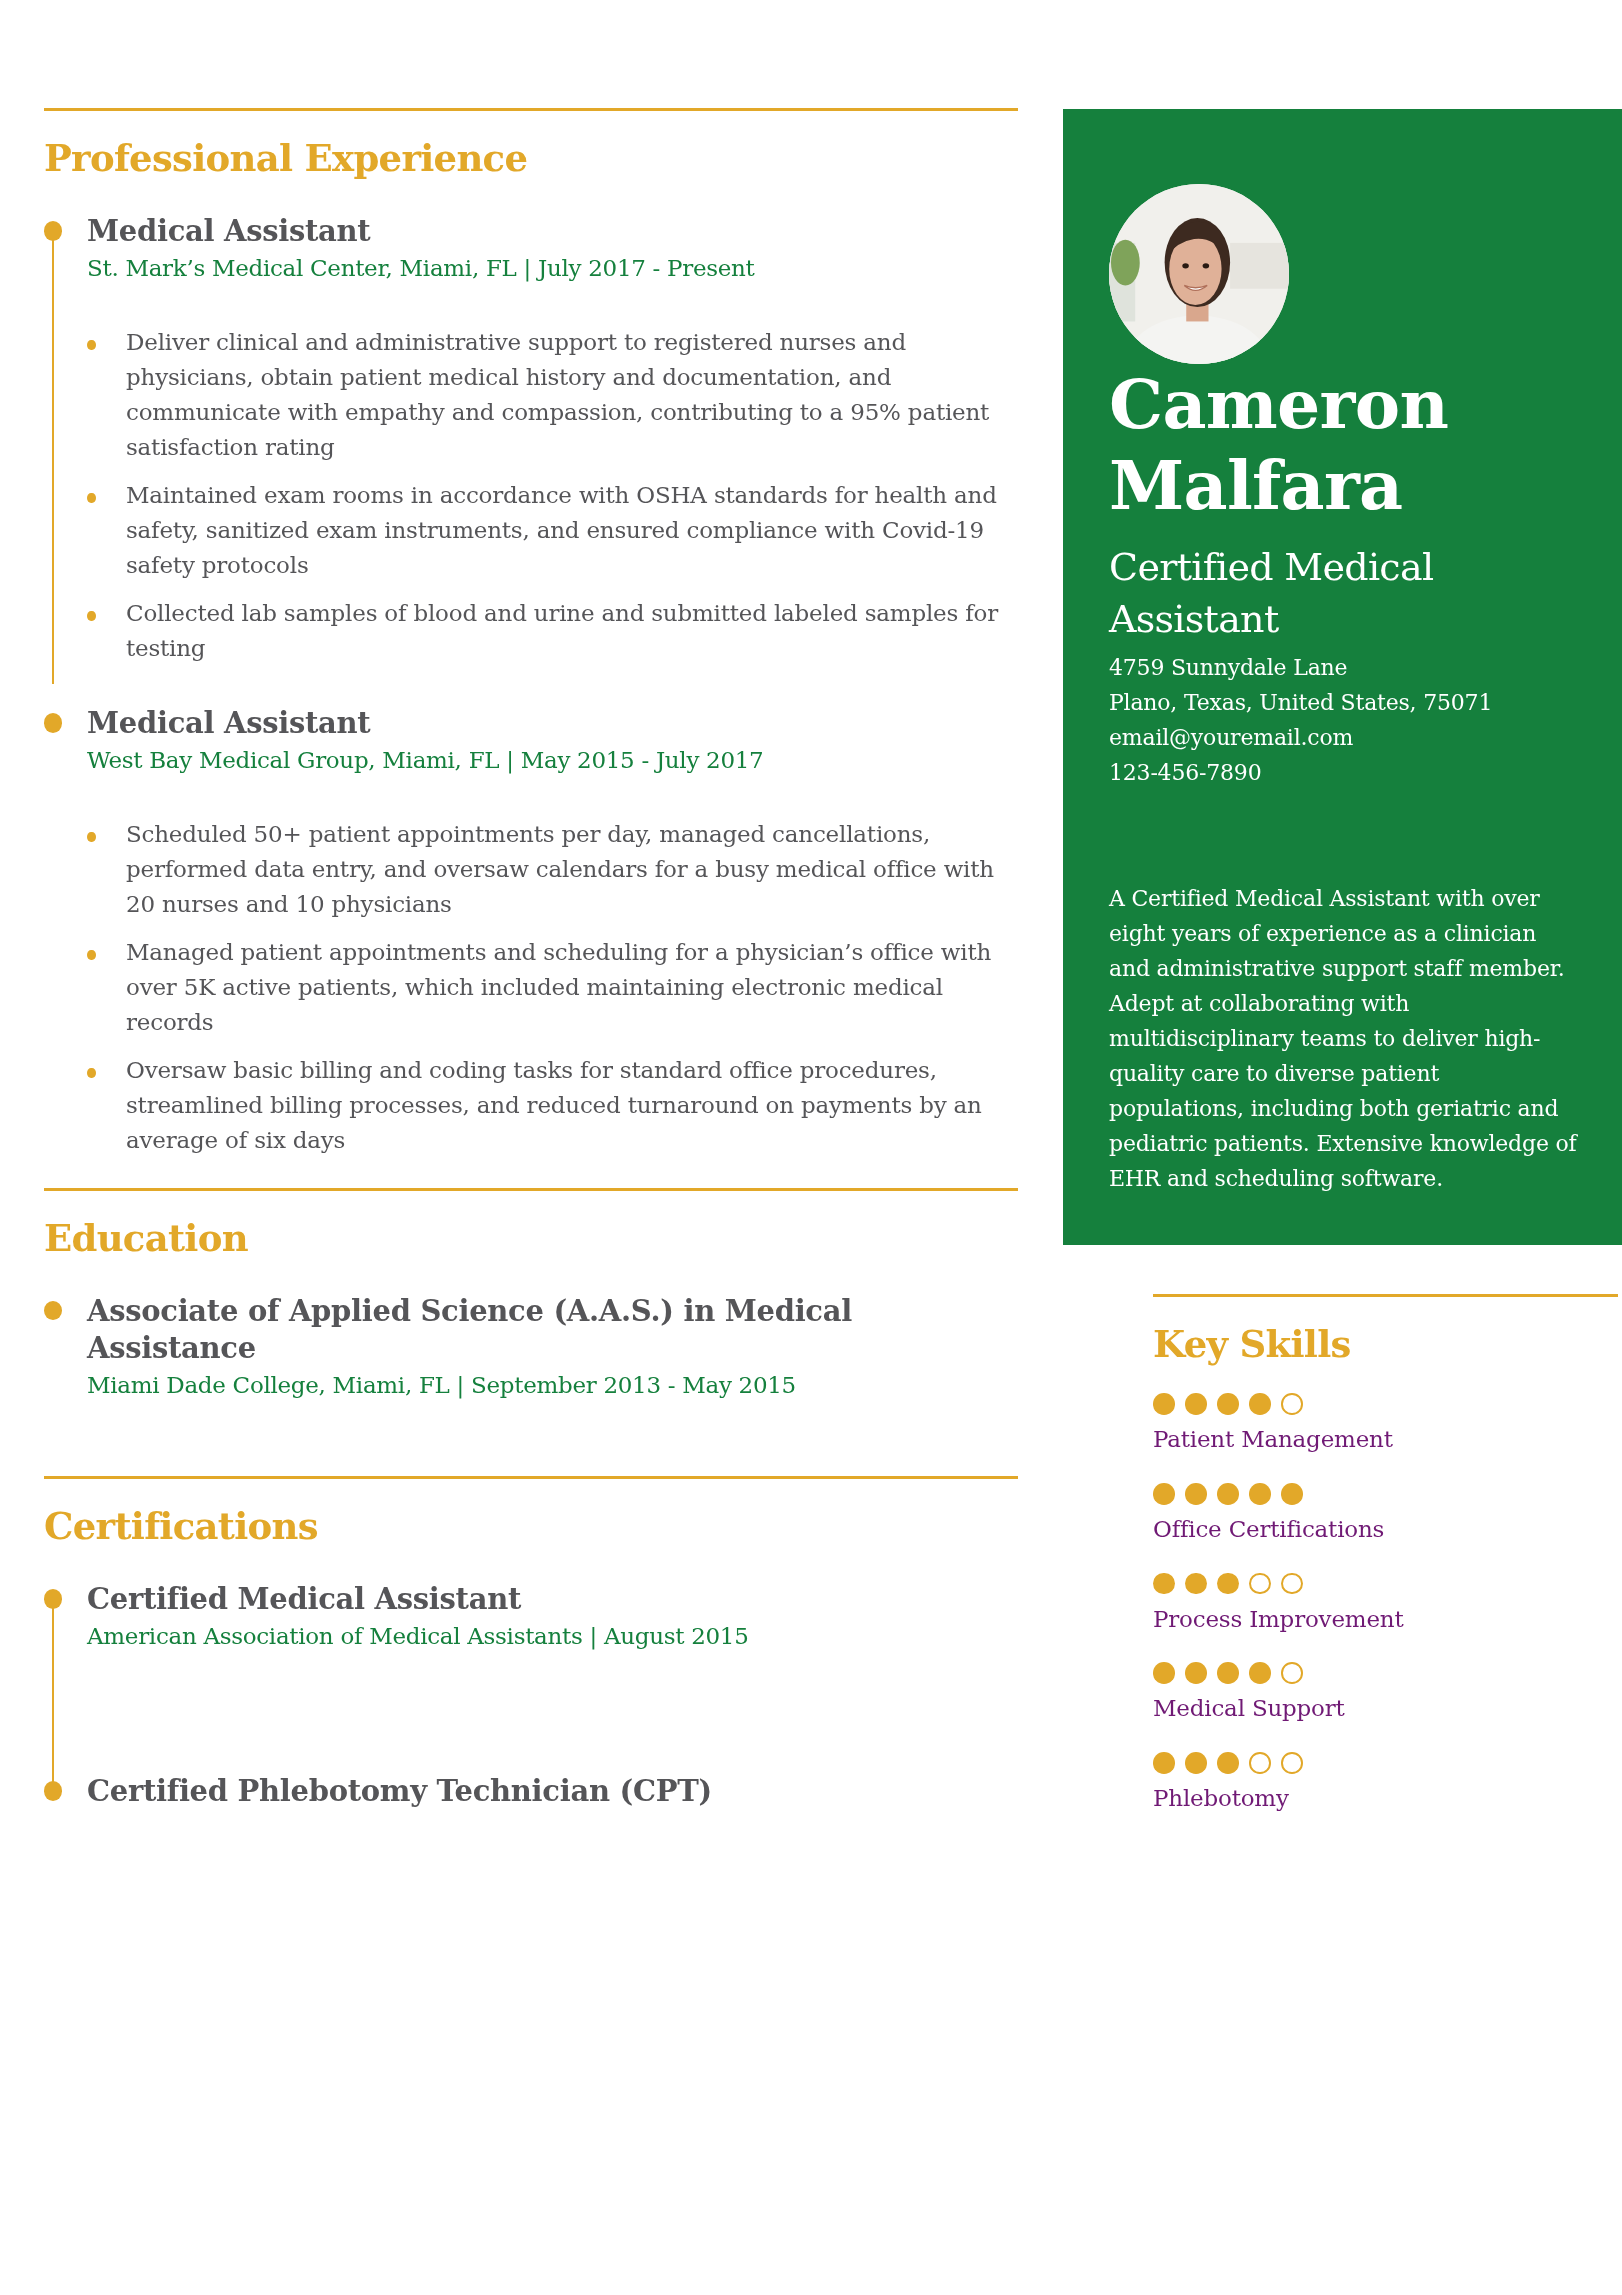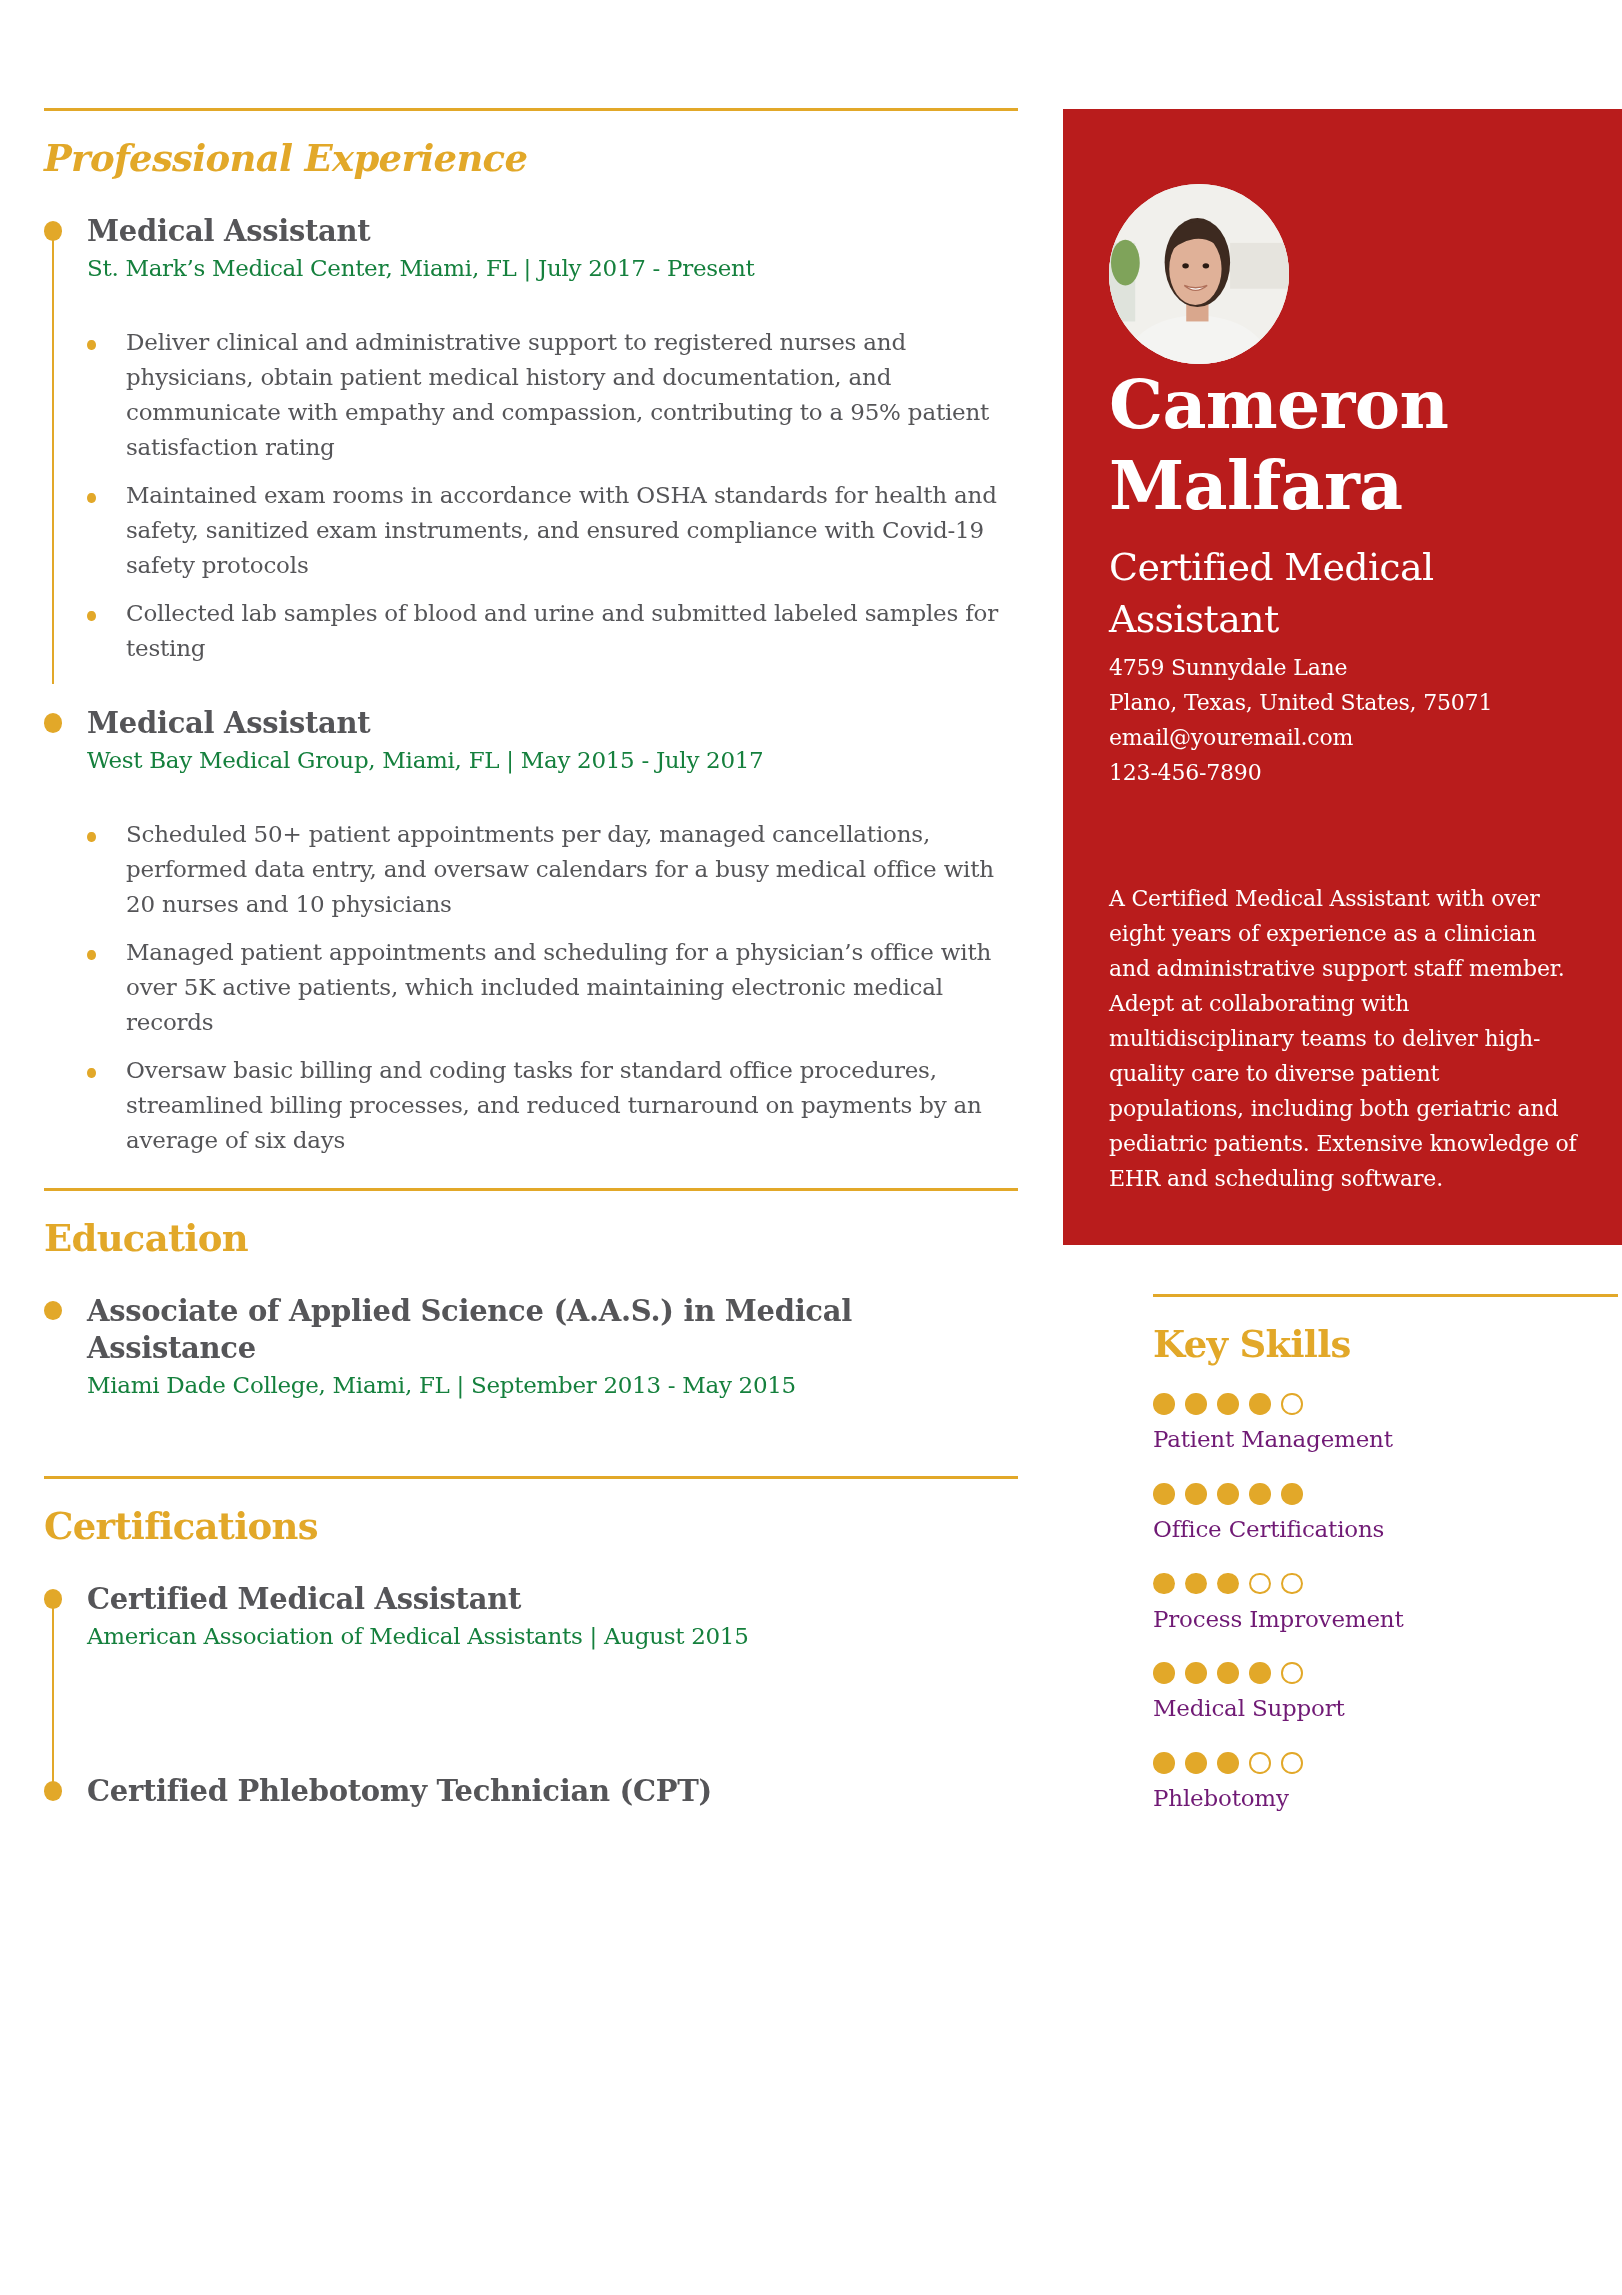--- a/index.html
+++ b/index.html
@@ -4,38 +4,38 @@
   <style>
     * { box-sizing: border-box; margin: 0; padding: 0; }
     html, body { width: 1622px; height: 2295px; background: #ffffff; overflow: hidden; }
     body { position: relative; font-family: "DejaVu Serif", "Liberation Serif", serif; color: #555558; }
 
     .left { position: absolute; left: 44px; top: 108px; width: 974px; }
     .rule { height: 3.3px; background: #E2A829; width: 100%; }
     .section-title { font-family: "DejaVu Serif", serif; font-weight: bold; color: #E2A829; font-size: 37px; letter-spacing: -0.7px; }
 
     
-    .sec-exp .section-title { margin-top: 25px; font-style: italic; }
+    .sec-exp .section-title { margin-top: 25px; }
     .timeline { position: relative; margin-top: 33px; }
     .entry { position: relative; padding-left: 43px; }
     .entry .dot { position: absolute; left: 0; top: 7.9px; width: 18.3px; height: 19.6px; border-radius: 50%; background: #E2A829; }
     .entry .vline { position: absolute; left: 7.9px; top: 26px; width: 2.6px; background: #E2A829; }
     .entry-title { font-weight: bold; font-size: 29px; color: #555558; letter-spacing: -0.3px; line-height: 37px; }
     .entry-sub { font-size: 23px; color: #15803d; line-height: 37px; letter-spacing: -0.3px; }
     .bullets { list-style: none; margin-top: 38px; }
     .bullets li { position: relative; padding-left: 39px; font-size: 23px; line-height: 35px; color: #555558; margin-bottom: 13px; letter-spacing: -0.2px; }
     .bullets li .bdot { position: absolute; left: 0; top: 14.4px; width: 8.5px; height: 10.5px; border-radius: 50%; background: #E2A829; }
 
     .sec-edu { margin-top: 29.4px; }
     .sec-edu .section-title { margin-top: 25px; }
     .sec-cert { margin-top: 72px; }
     .sec-cert .section-title { margin-top: 25px; }
 
     
-    .panel { position: absolute; left: 1063px; top: 109px; width: 559px; height: 1136px; background: #b91c1c; color: #ffffff; }
+    .panel { position: absolute; left: 1063px; top: 109px; width: 559px; height: 1136px; background: #15803d; color: #ffffff; }
     .photo { position: absolute; left: 46px; top: 75px; width: 180px; height: 180px; border-radius: 50%; overflow: hidden; background: #efefec; }
     .name { position: absolute; left: 46px; top: 255px; font-family: "DejaVu Serif", serif; font-weight: bold; font-size: 68px; line-height: 81px; color: #ffffff; letter-spacing: -0.7px; }
     .role { position: absolute; left: 46px; top: 432px; font-size: 38px; line-height: 52px; color: #ffffff; width: 419px; letter-spacing: -0.7px; }
     .contact { position: absolute; left: 46px; top: 541px; font-size: 22px; line-height: 35px; color: #ffffff; letter-spacing: -0.2px; }
     .summary { position: absolute; left: 46px; top: 772px; width: 471px; font-size: 22px; line-height: 35px; color: #ffffff; letter-spacing: -0.2px; }
 
     
     .skills { position: absolute; left: 1109px; top: 1294px; width: 465px; margin-left: 44px; }
     .skills .section-title { margin-top: 25px; font-size: 37px; }
     .skill { margin-top: 27.5px; }

